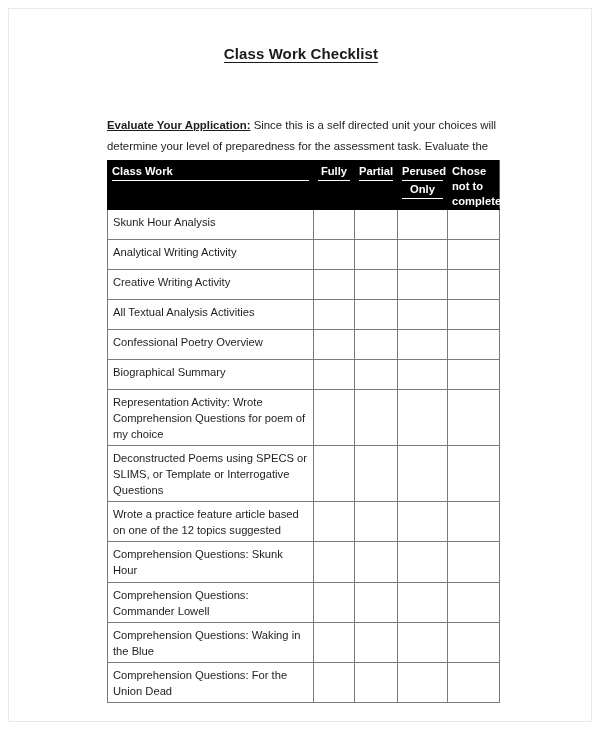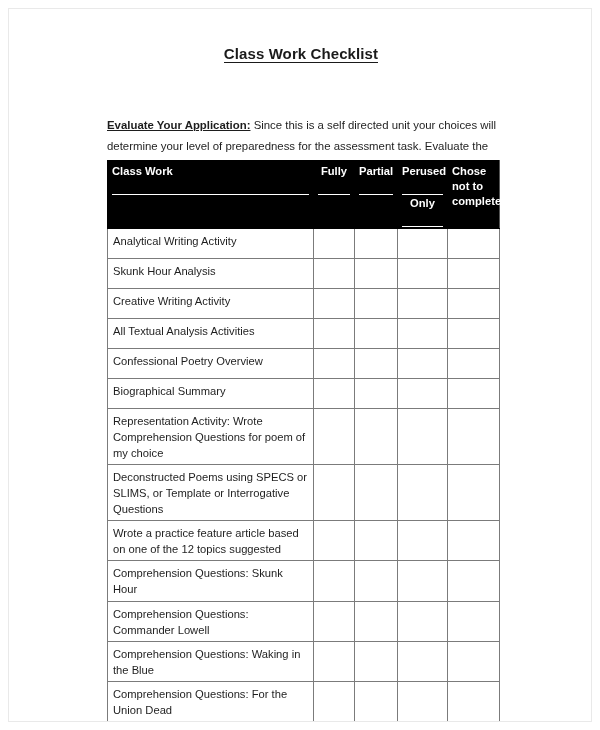--- a/index.html
+++ b/index.html
@@ -87,21 +87,21 @@
     vertical-align: top;
     padding: 3px 4px 0 4px;
     border: 1px solid #000000;
     line-height: 15px;
     height: 43px;
     box-sizing: border-box;
   }
   thead th .hdr-line {
     display: block;
     border-bottom: 1px solid #ffffff;
-    padding-bottom: 15px;
+    padding-bottom: 1px;
     margin-bottom: 1px;
   }
   thead th.h-task    { text-align: left; }
   thead th.h-fully   { text-align: center; }
   thead th.h-partial { text-align: center; }
   thead th.h-perused { text-align: center; }
   thead th.h-chose   { text-align: left; border-right: 1px solid #555; }
   thead th.h-chose .lbl-a,
   thead th.h-chose .lbl-b,
   thead th.h-chose .lbl-c { display: block; }
@@ -161,28 +161,28 @@
           </th>
           <th class="h-chose">
             <span class="lbl-a">Chose</span>
             <span class="lbl-b">not to</span>
             <span class="lbl-c">complete</span>
           </th>
         </tr>
       </thead>
       <tbody id="checklist-body">
           <tr class="h1">
+            <td class="task">Skunk Hour Analysis</td>
+            <td class="mark"></td>
+            <td class="mark"></td>
+            <td class="mark"></td>
+            <td class="mark"></td>
+          </tr>
+          <tr class="h1">
             <td class="task">Analytical Writing Activity</td>
-            <td class="mark"></td>
-            <td class="mark"></td>
-            <td class="mark"></td>
-            <td class="mark"></td>
-          </tr>
-          <tr class="h1">
-            <td class="task">Skunk Hour Analysis</td>
             <td class="mark"></td>
             <td class="mark"></td>
             <td class="mark"></td>
             <td class="mark"></td>
           </tr>
           <tr class="h1">
             <td class="task">Creative Writing Activity</td>
             <td class="mark"></td>
             <td class="mark"></td>
             <td class="mark"></td>

